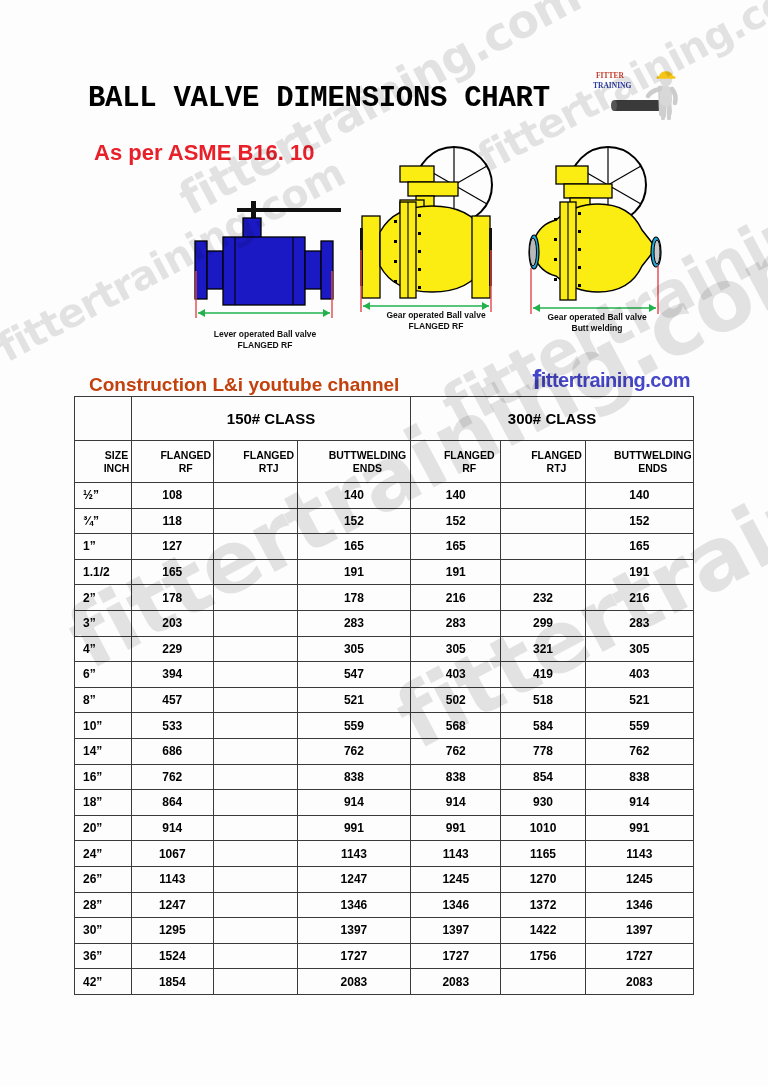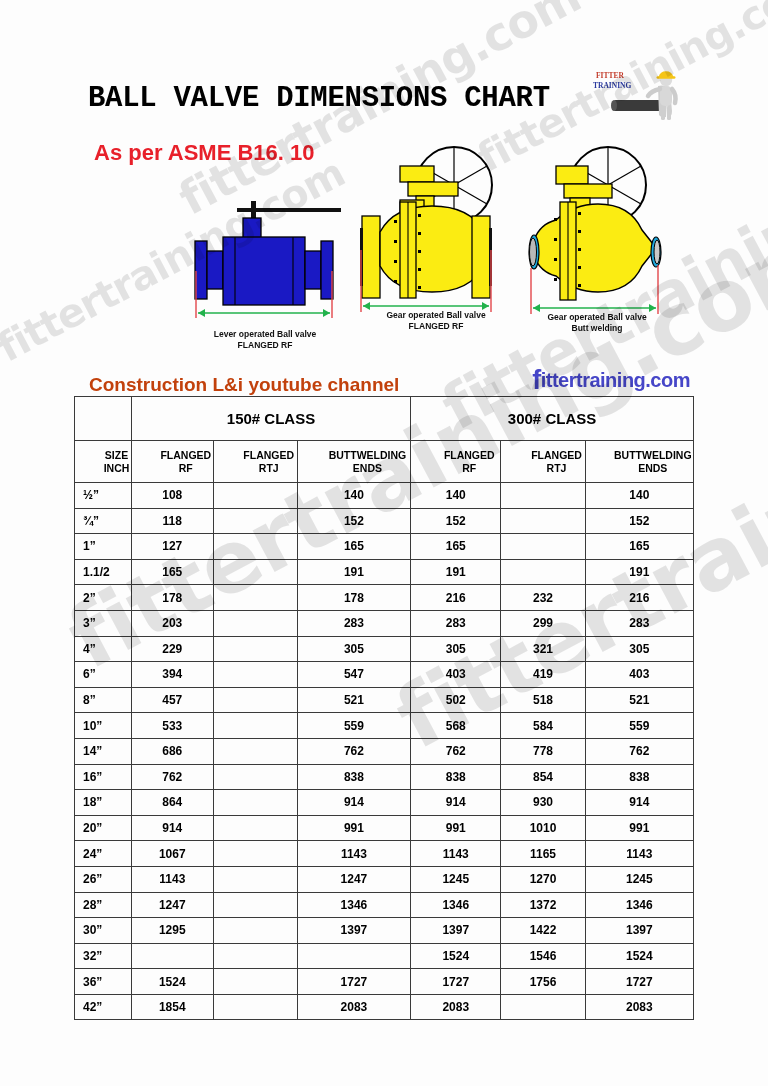--- a/index.html
+++ b/index.html
@@ -550,29 +550,20 @@
           <tr>
             <td class="size">30”</td>
             <td>1295</td>
             <td></td>
             <td>1397</td>
             <td>1397</td>
             <td>1422</td>
             <td>1397</td>
           </tr>
           <tr>
-            <td class="size">32”</td>
-            <td></td>
-            <td></td>
-            <td></td>
-            <td>1524</td>
-            <td>1546</td>
-            <td>1524</td>
-          </tr>
-          <tr>
             <td class="size">36”</td>
             <td>1524</td>
             <td></td>
             <td>1727</td>
             <td>1727</td>
             <td>1756</td>
             <td>1727</td>
           </tr>
           <tr>
             <td class="size">42”</td>

